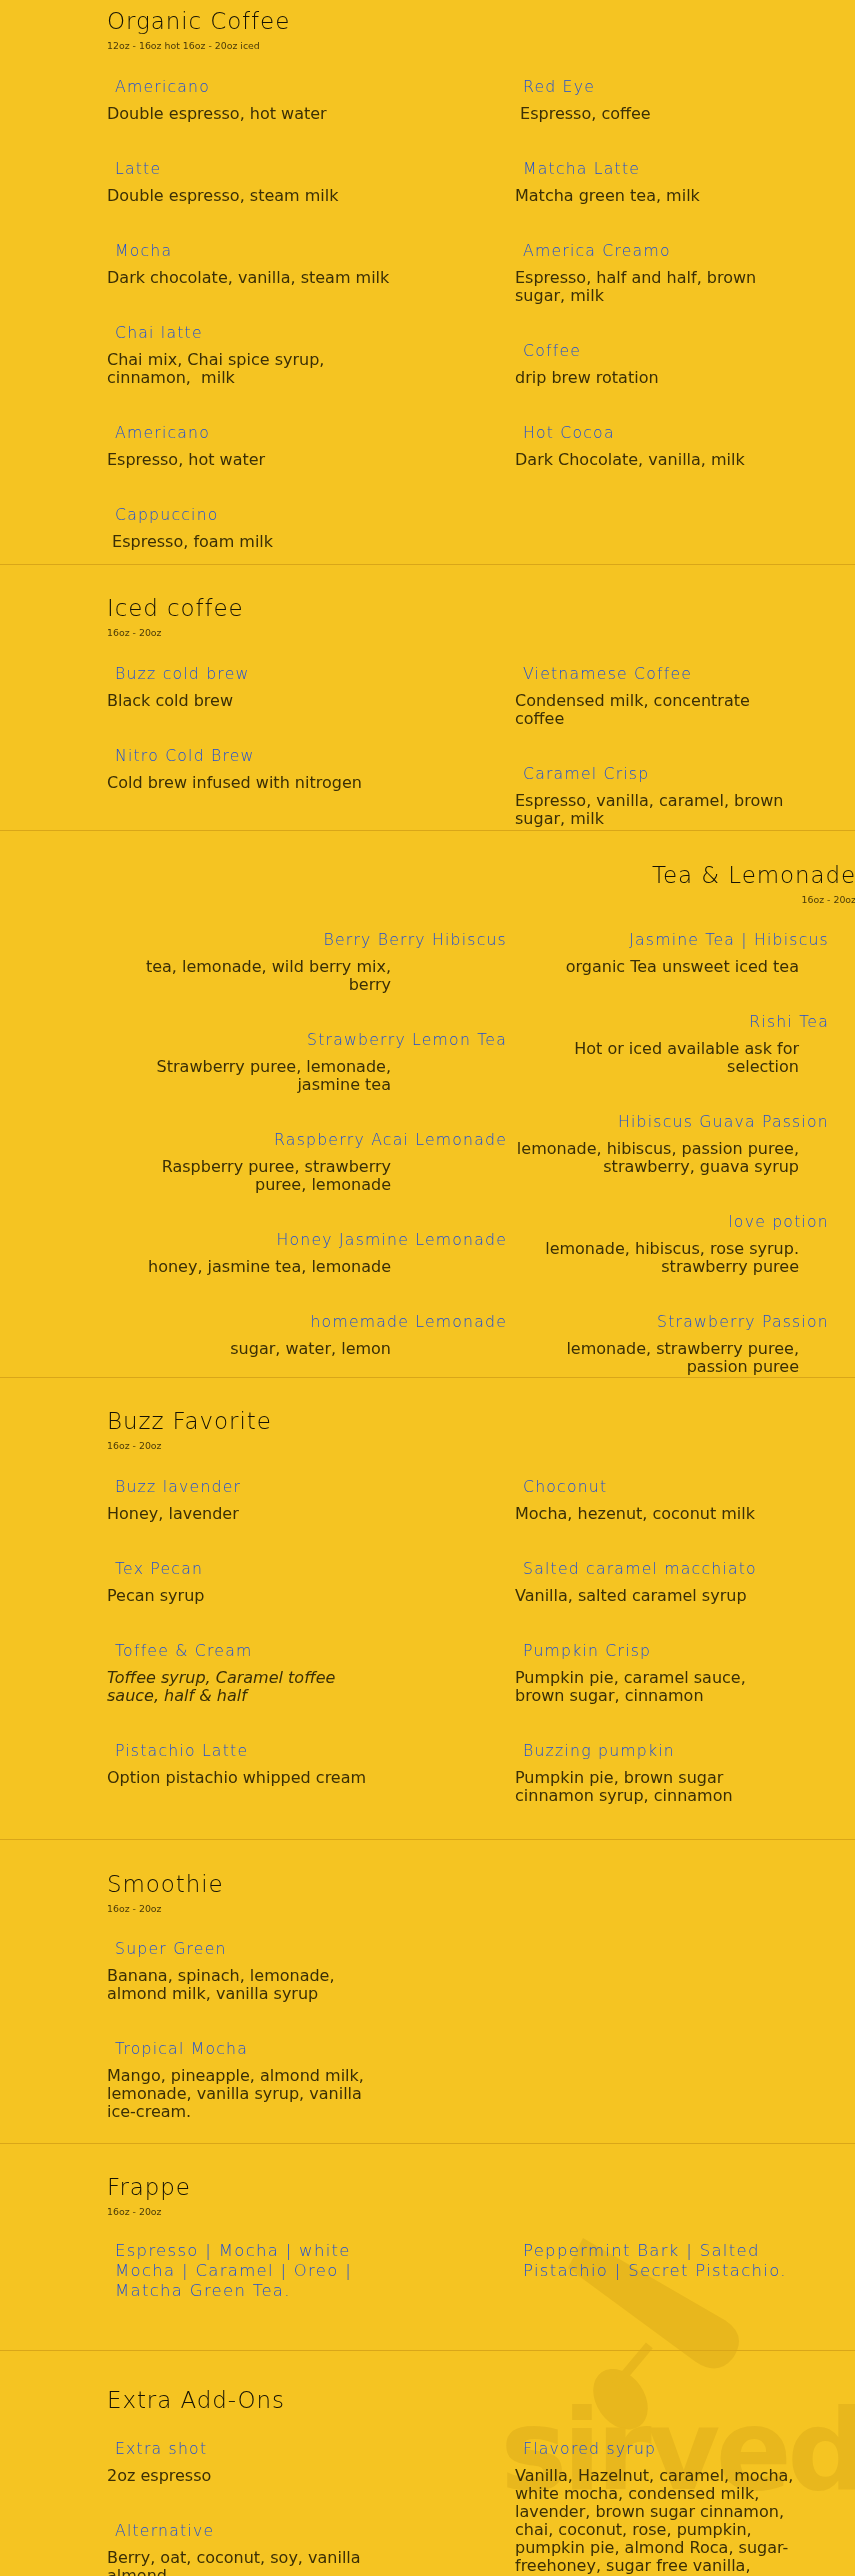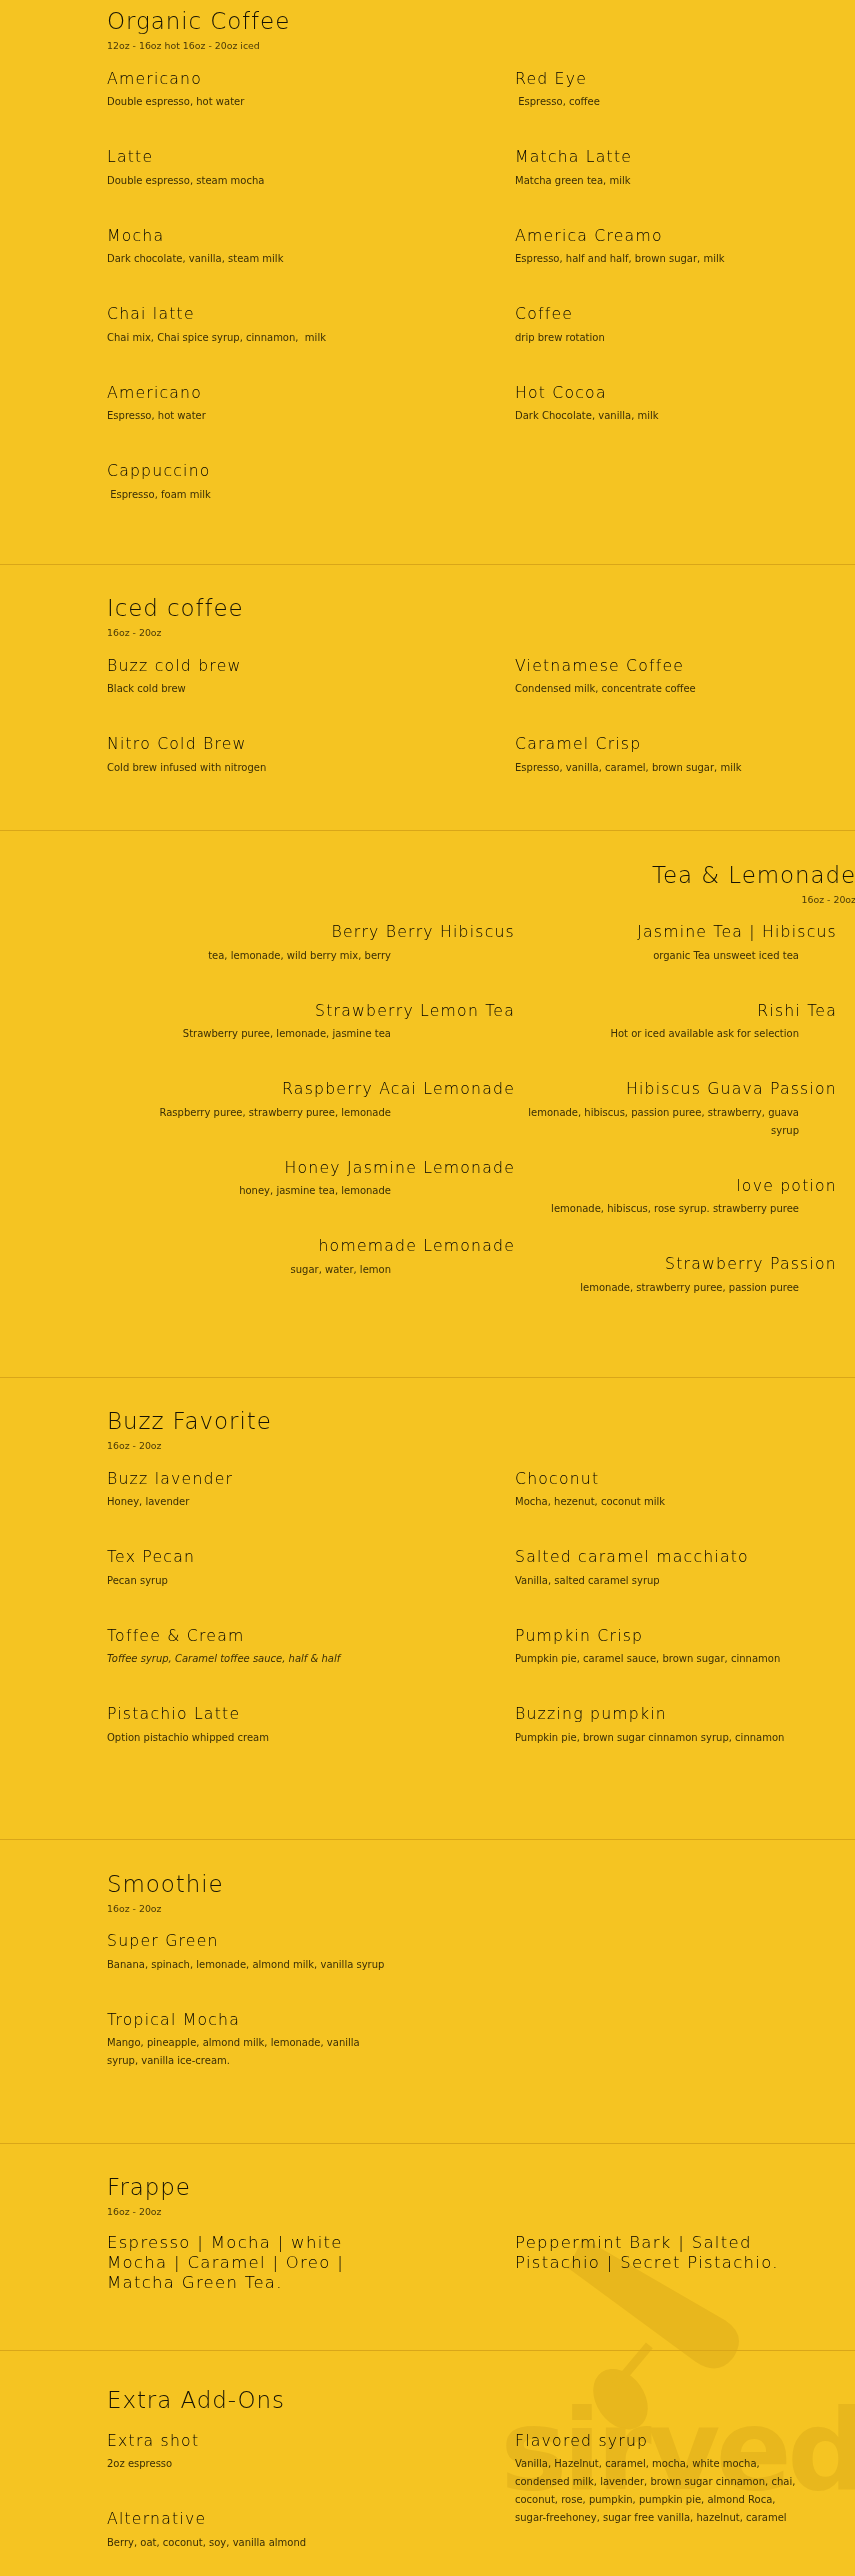--- a/index.html
+++ b/index.html
@@ -18,24 +18,24 @@
     font-size:23px; font-weight:300; letter-spacing:0.9px;
     margin:0; line-height:30px; color:#151205;
   }
   .sec-sub { font-size:9.4px; color:#4a3a08; margin:3px 0 0 0; line-height:13.5px; }
   .grid { display:flex; margin-top:15px; }
   .col { width:408px; }
   .col.right { width:322px; }
   .item { margin-bottom:35px; }
   .item-name {
     font-size:15.7px; font-weight:300; letter-spacing:1.2px;
-    line-height:21px; color:#000000; margin:0;
+    line-height:21px; color:#1d4ed8; margin:8px;
   }
   .item-desc {
-    font-size:10px; color:#3b2f06; line-height:18px; margin:4.5px 0 0 0;
+    font-size:16px; color:#3b2f06; line-height:18px; margin:4.5px 0 0 0;
     max-width:284px;
   }
   .item-name.big { font-size:16.5px; line-height:20px; letter-spacing:1.3px; max-width:270px; }
   .watermark {
     position:absolute; left:493px; top:2208px; width:344px; height:367px;
     z-index:1; pointer-events:none; opacity:0.45;
   }
   .wm-text {
     position:absolute; left:7.5px; bottom:60px;
     font-size:112px; font-weight:bold; color:#d9a817;
@@ -59,21 +59,21 @@
       <h2 class="sec-title">Organic Coffee</h2>
       <div class="sec-sub">12oz - 16oz hot 16oz - 20oz iced</div>
       <div class="grid">
         <div class="col left">
           <div class="item">
             <div class="item-name">Americano</div>
             <div class="item-desc" style="white-space: pre-wrap;">Double espresso, hot water</div>
           </div>
           <div class="item">
             <div class="item-name">Latte</div>
-            <div class="item-desc" style="white-space: pre-wrap;">Double espresso, steam mocha</div>
+            <div class="item-desc" style="white-space: pre-wrap;">Double espresso, steam milk</div>
           </div>
           <div class="item">
             <div class="item-name">Mocha</div>
             <div class="item-desc" style="white-space: pre-wrap;">Dark chocolate, vanilla, steam milk</div>
           </div>
           <div class="item">
             <div class="item-name">Chai latte</div>
             <div class="item-desc" style="white-space: pre-wrap;">Chai mix, Chai spice syrup, cinnamon,  milk</div>
           </div>
           <div class="item">

